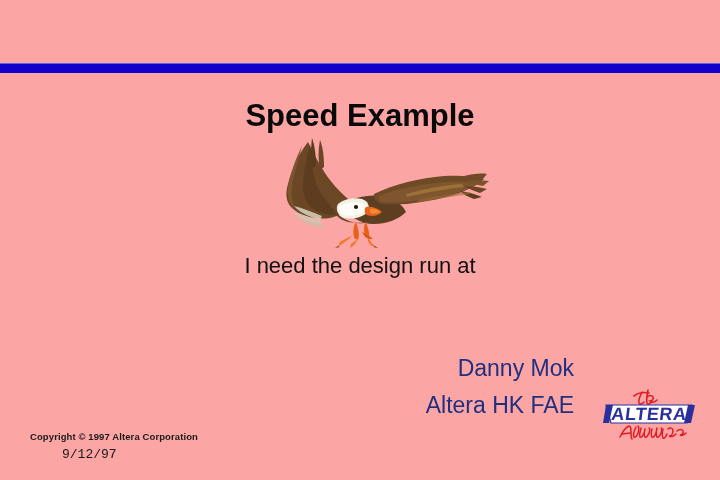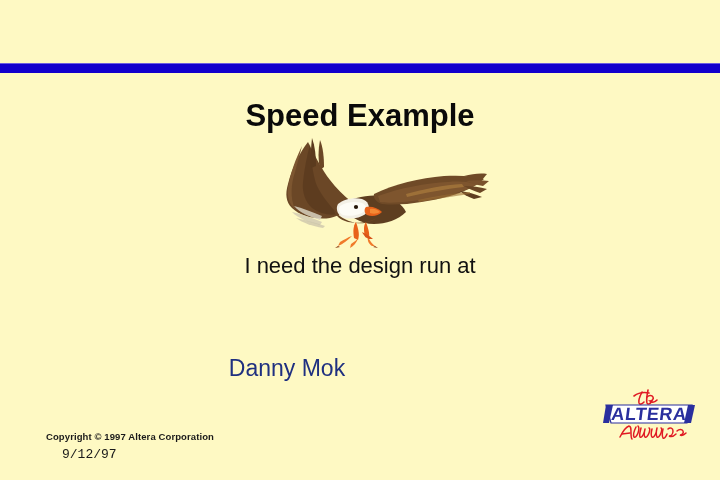--- a/index.html
+++ b/index.html
@@ -7,21 +7,21 @@
     padding: 0;
     background: #ffffff;
   }
   body {
     font-family: "Liberation Sans", sans-serif;
   }
   #slide {
     position: relative;
     width: 720px;
     height: 480px;
-    background: #fef9c3;
+    background: #fca5a5;
     overflow: hidden;
   }
   
   #top-rule {
     position: absolute;
     left: 0;
     top: 64px;
     width: 720px;
     height: 9px;
     background: #1200cc;
@@ -64,38 +64,37 @@
     color: #111111;
     font-size: 22px;
   }
   #stmt-line-1 { top: 253px; }
   #stmt-line-2 { top: 288px; }
   
   .sig-line {
     position: absolute;
     width: 574px;
     left: 0;
-    text-align: center;
+    text-align: right;
     color: #1f3080;
     font-size: 23px;
   }
   #sig-line-1 { top: 355px; }
   #sig-line-2 { top: 392px; }
   #sig-line-3 { top: 428px; }
   
   #copyright-text {
     position: absolute;
     left: 30px;
     top: 431px;
     font-size: 9.5px;
     font-weight: bold;
     color: #1a1a1a;
     letter-spacing: 0.1px;
     white-space: nowrap;
-    margin-left: 16px;
   }
   #date-text {
     position: absolute;
     left: 62px;
     top: 447px;
     font-family: Liberation Mono, monospace;
     font-size: 13px;
     color: #1a1a1a;
     white-space: nowrap;
   }
@@ -174,20 +173,21 @@
       <path d="M84 96 C88 98 92 100 95 103 L91 103 C88 101 85 99 84 96 Z" fill="#d8551a"></path>
 
       <path d="M60 110 L57 112 L62 111 Z" fill="#8a3a10"></path>
       <path d="M97 110 L100 112 L95 111 Z" fill="#8a3a10"></path>
     </svg>
   </div>
 
   <div class="stmt-line" id="stmt-line-1">I need the design run at</div>
 
   <div class="sig-line" id="sig-line-1">Danny Mok</div>
+  <div class="sig-line" id="sig-line-2">Altera HK FAE</div>
 
   <div id="copyright-text">Copyright © 1997 Altera Corporation</div>
   <div id="date-text">9/12/97</div>
 
   <div id="altera-logo">
     <svg width="92" height="58" viewBox="0 0 92 58" xmlns="http://www.w3.org/2000/svg">
 
       <g fill="none" stroke="#e01b24" stroke-width="1.6" stroke-linecap="round">
         <path d="M31 13 C35 10 41 9 46 10"></path>
         <path d="M39 9 C37 13 35 17 36 20 C37 22 39 21 41 19"></path>

